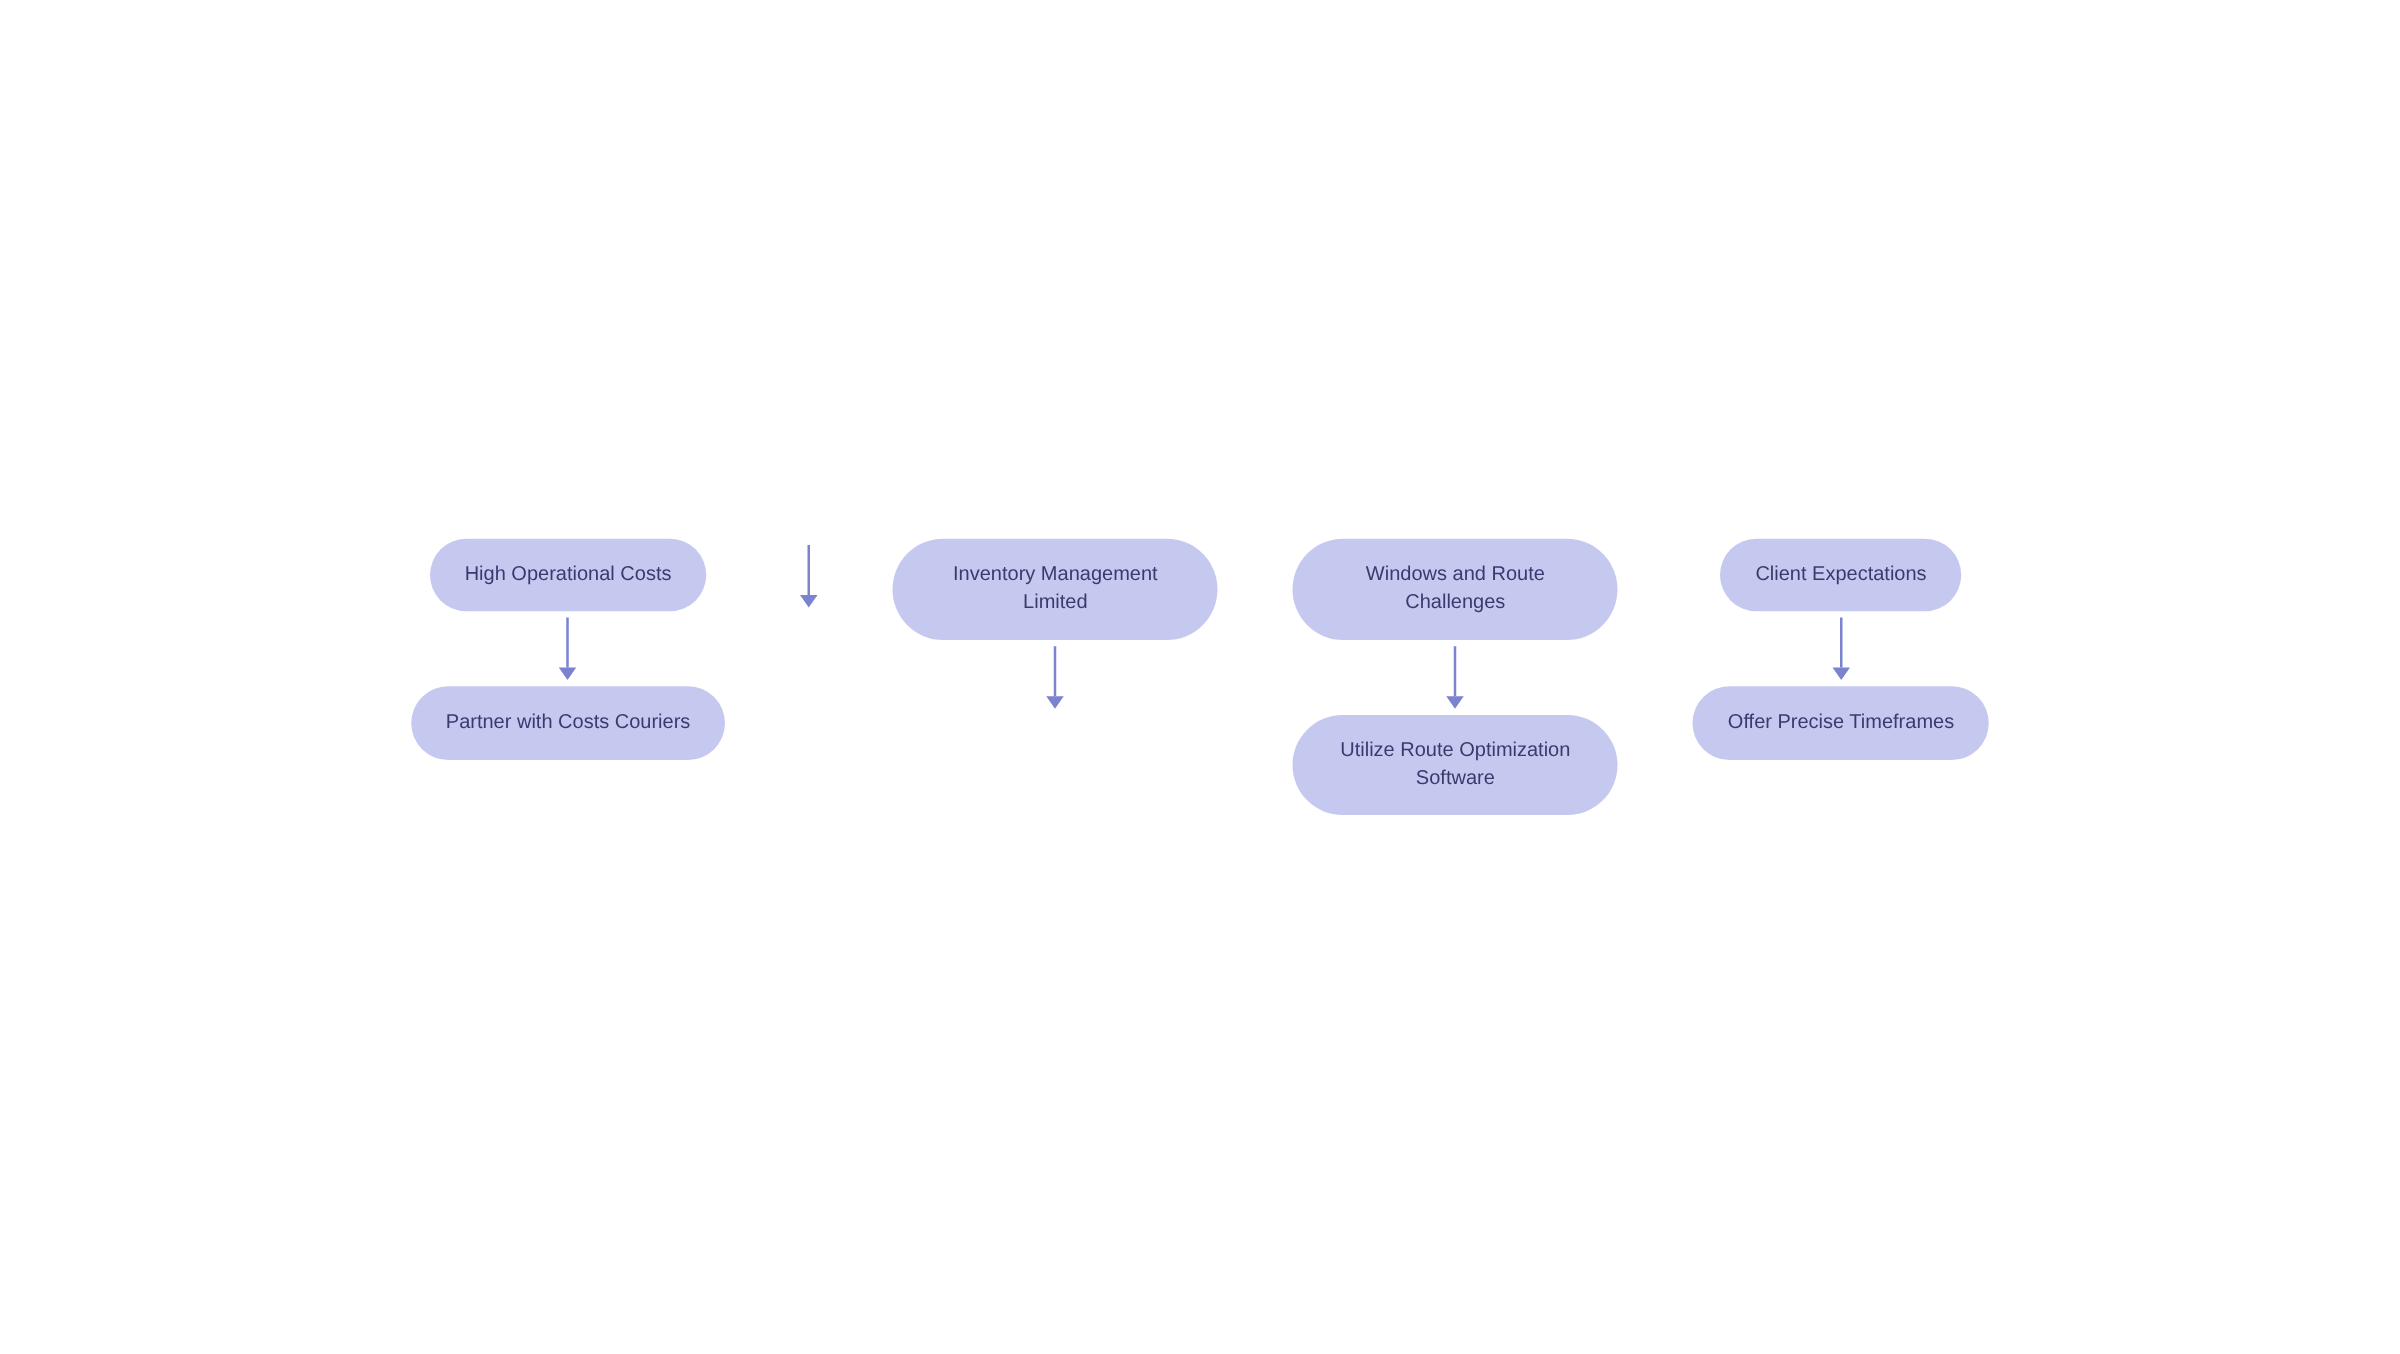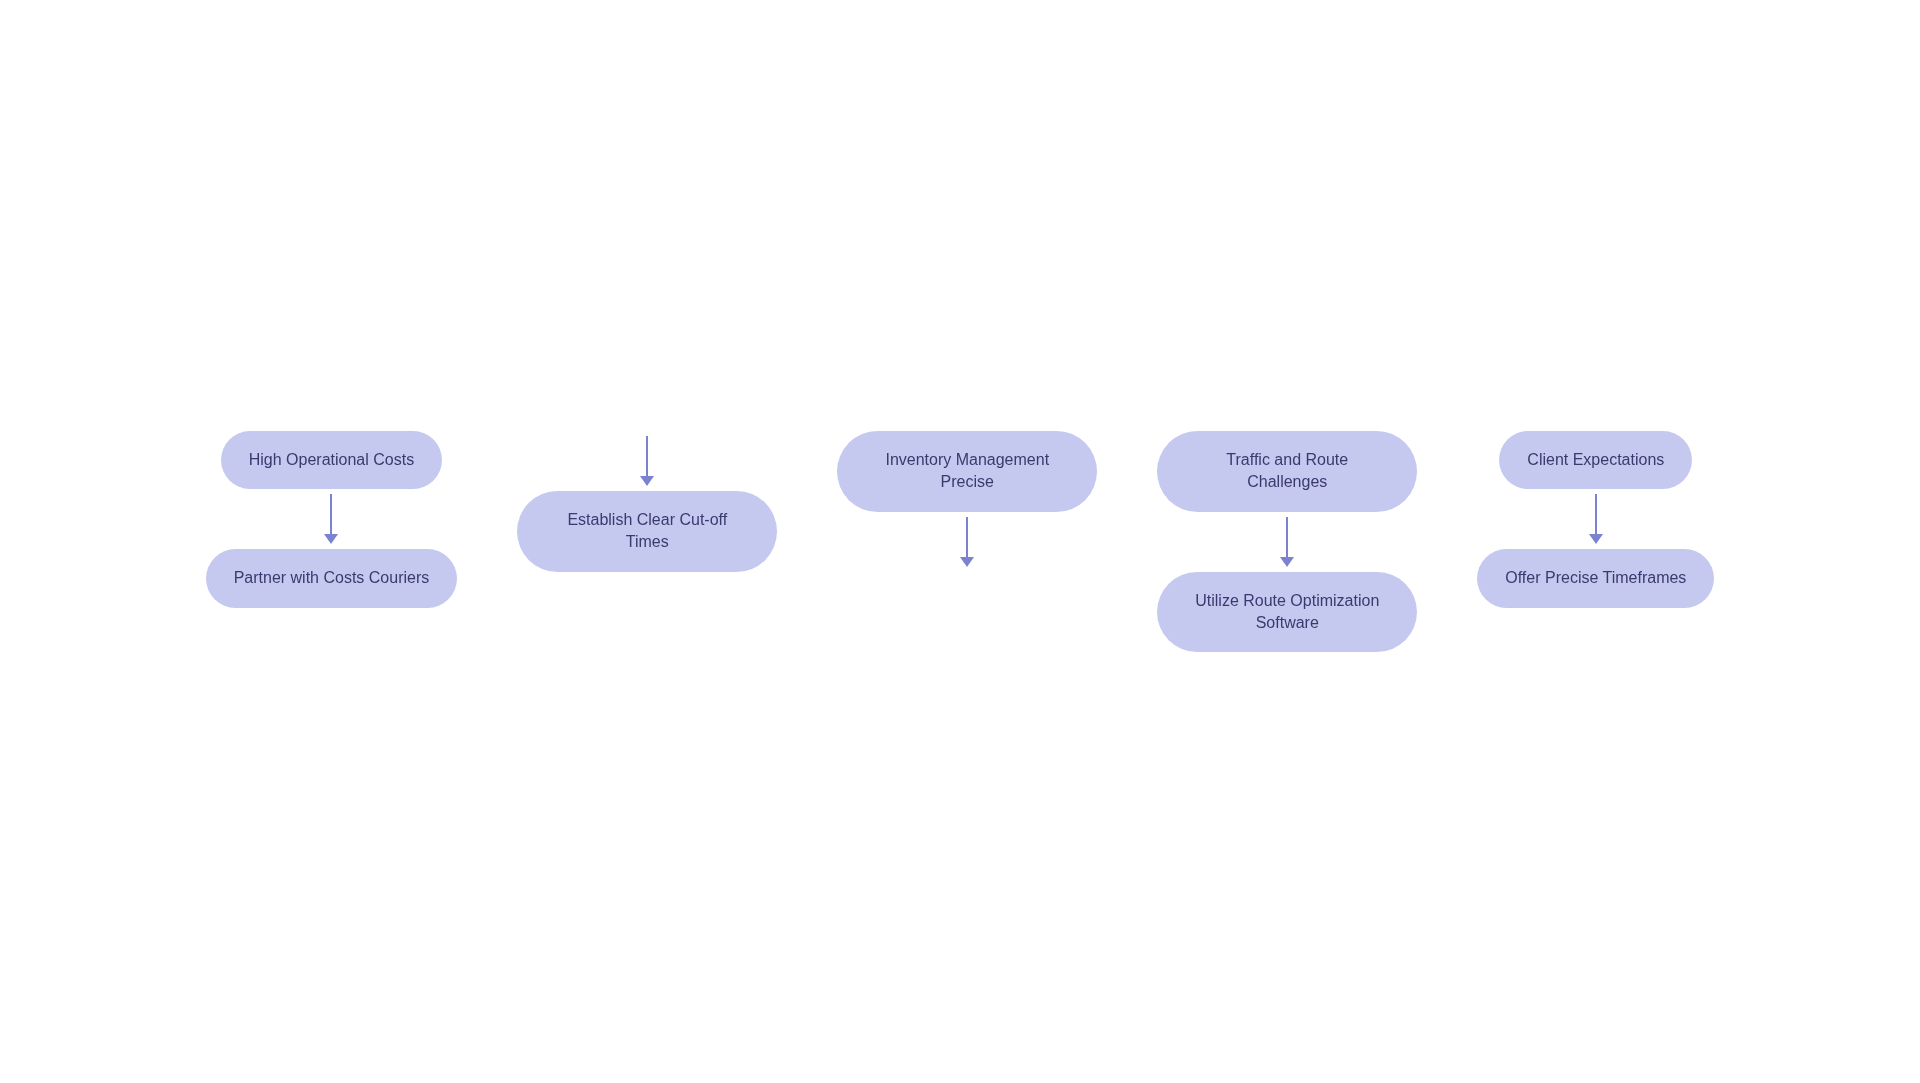--- a/index.html
+++ b/index.html
@@ -83,33 +83,32 @@
       <div class="arrow-head"></div>
     </div>
     <div class="flow-node">Partner with Costs Couriers</div>
   </div>
 
   <div class="flow-column">
     <div class="flow-arrow">
       <div class="arrow-line"></div>
       <div class="arrow-head"></div>
     </div>
-    <div class="flow-node">Establish Clear Cut-off Times</div>
   </div>
 
   <div class="flow-column">
-    <div class="flow-node">Inventory Management Precise</div>
+    <div class="flow-node">Inventory Management Limited</div>
     <div class="flow-arrow">
       <div class="arrow-line"></div>
       <div class="arrow-head"></div>
     </div>
   </div>
 
   <div class="flow-column">
-    <div class="flow-node">Traffic and Route Challenges</div>
+    <div class="flow-node">Windows and Route Challenges</div>
     <div class="flow-arrow">
       <div class="arrow-line"></div>
       <div class="arrow-head"></div>
     </div>
     <div class="flow-node">Utilize Route Optimization Software</div>
   </div>
 
   <div class="flow-column">
     <div class="flow-node">Client Expectations</div>
     <div class="flow-arrow">

